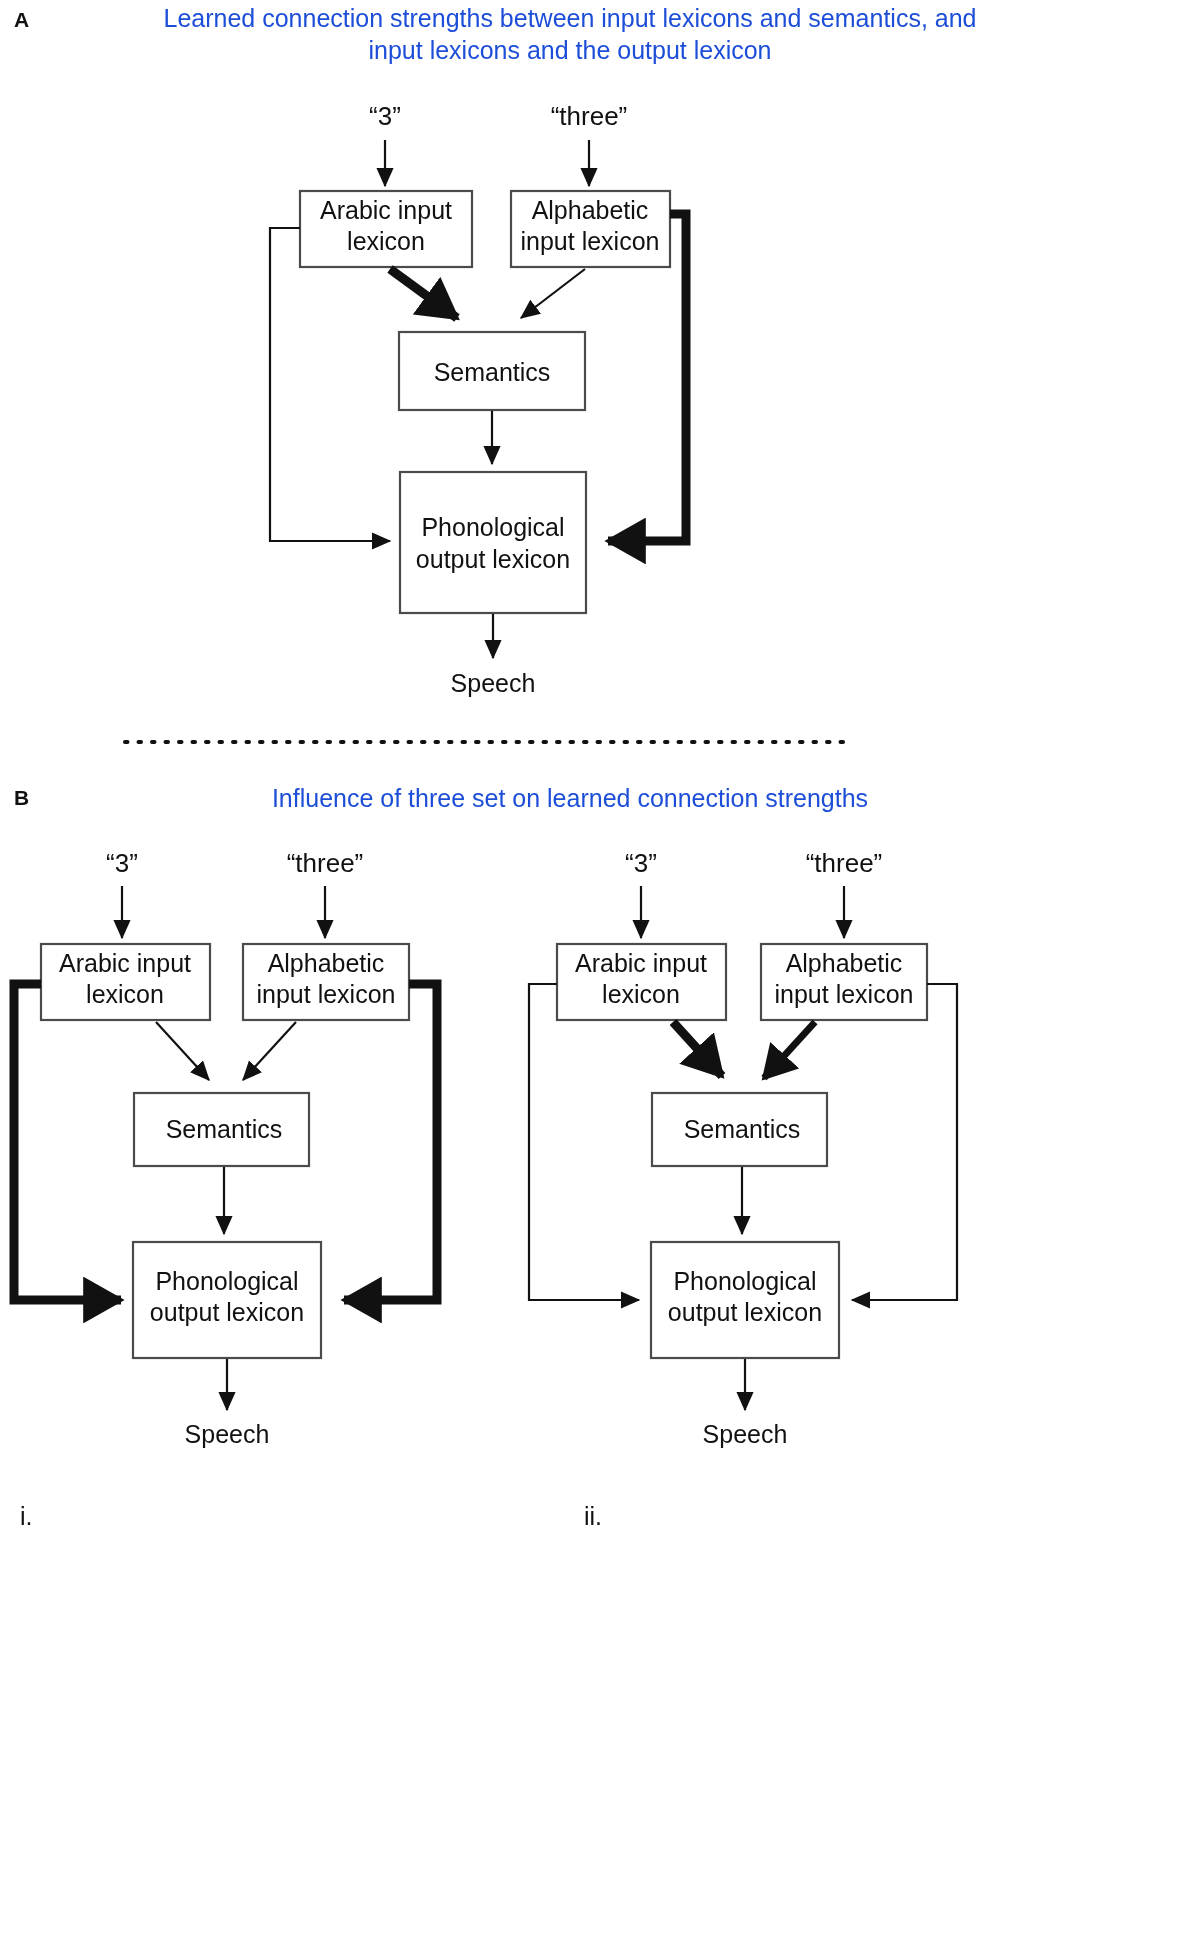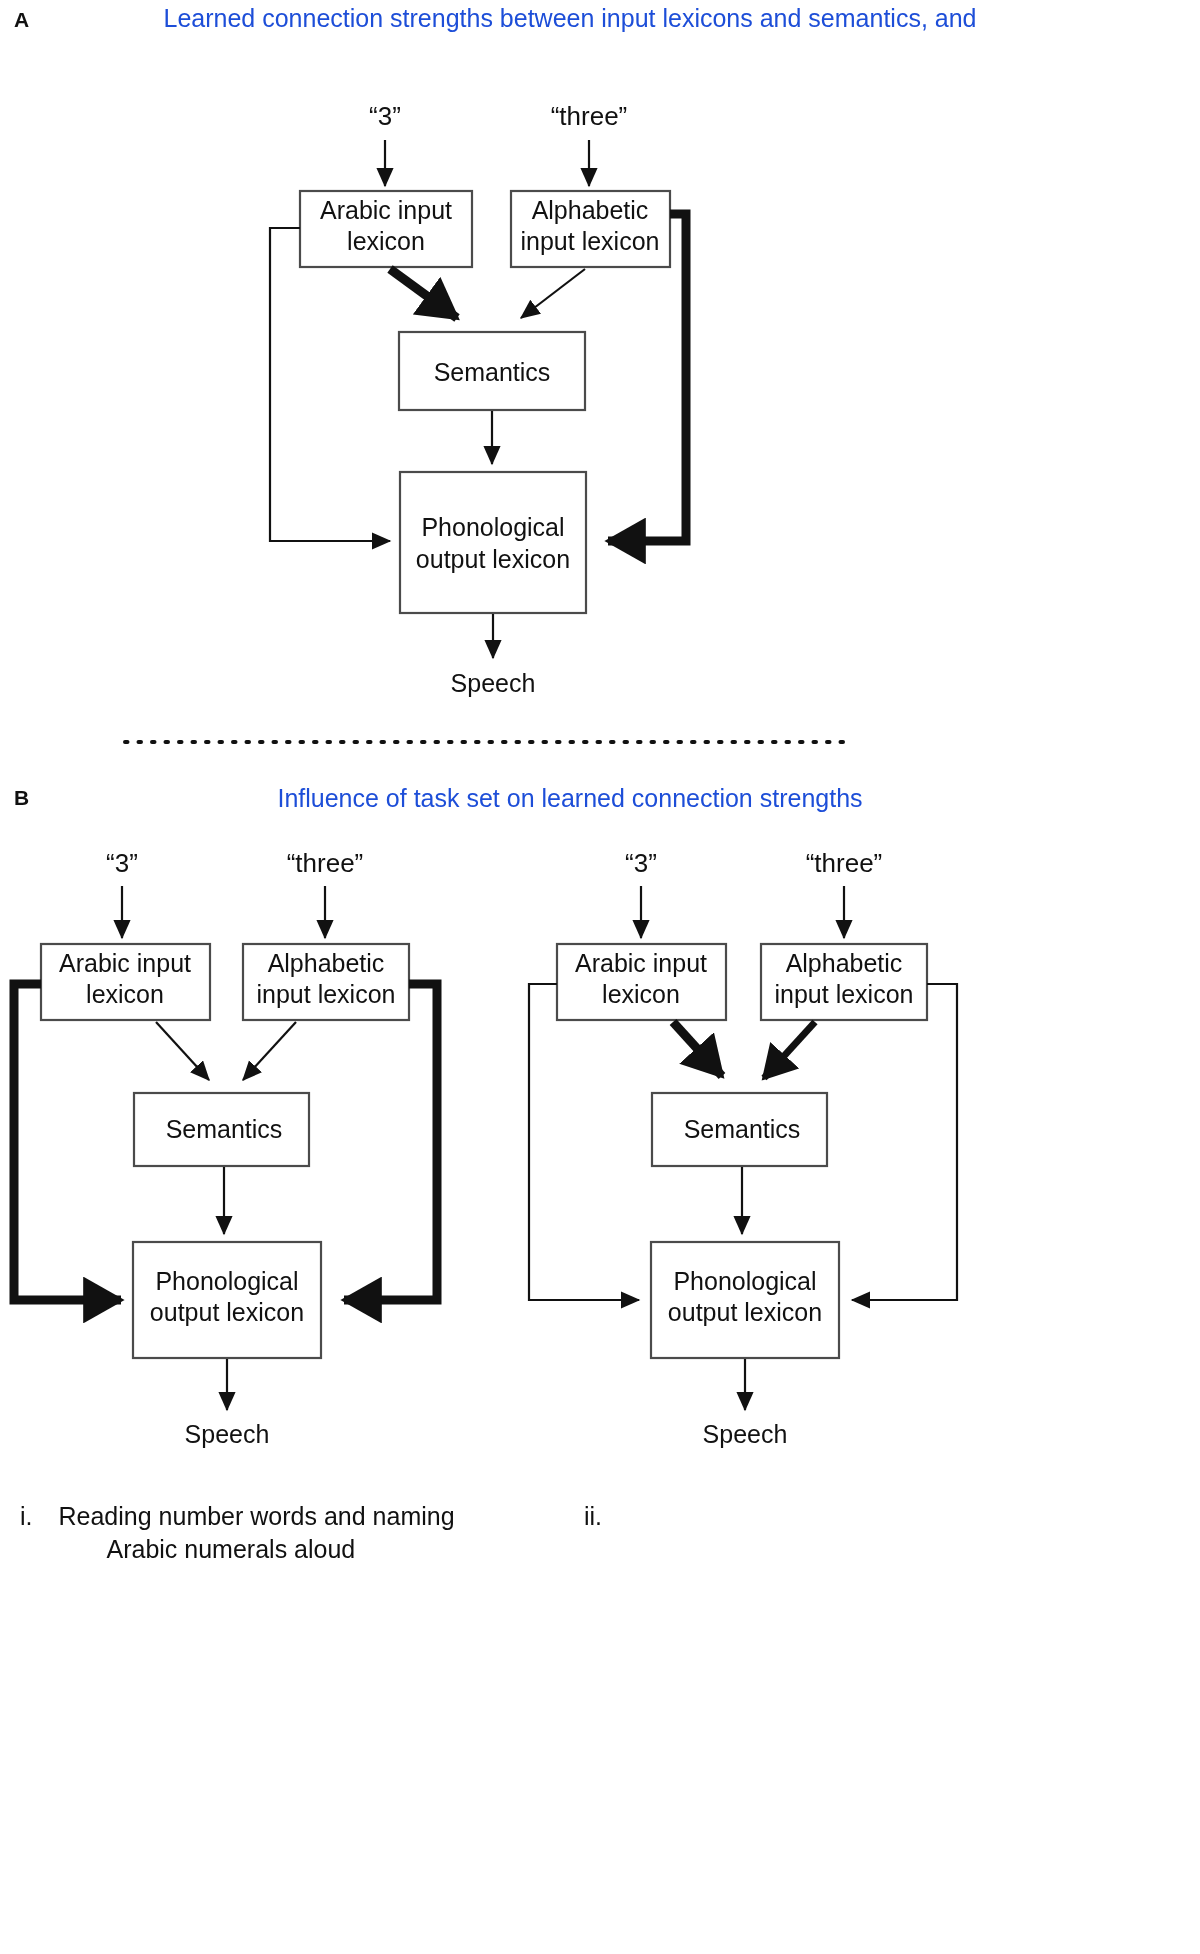--- a/index.html
+++ b/index.html
@@ -35,20 +35,21 @@
     position:absolute;font-size:25px;line-height:1.3;color:#111;
   }
 </style>
 </head>
 <body>
 
 <div class="panel-letter" style="left:14px;top:8px;">A</div>
 
 <div class="panel-title" style="left:60px;top:2px;width:1020px;">
   <div>Learned connection strengths between input lexicons and semantics, and</div>
+  <div>input lexicons and the output lexicon</div>
 </div>
 
 <svg class="svg-layer" viewBox="0 0 1200 1954">
   <defs>
     <marker id="ah-thin" markerWidth="10" markerHeight="10" refX="8.4" refY="4" orient="auto" markerUnits="strokeWidth">
       <path d="M0,0 L9,4 L0,8 z" fill="#111"></path>
     </marker>
     <marker id="ah-thick" markerWidth="5.2" markerHeight="5.2" refX="4.2" refY="2.6" orient="auto" markerUnits="strokeWidth">
       <path d="M0,0 L4.6,2.6 L0,5.2 z" fill="#111"></path>
     </marker>
@@ -157,29 +158,25 @@
     <path class="thin" d="M927,984 L957,984 L957,1300 L852,1300" marker-end="url(#ah-thin)"></path>
 
     <line class="thin" x1="745" y1="1359" x2="745" y2="1410" marker-end="url(#ah-thin)"></line>
     <text class="speech-label" x="745" y="1443">Speech</text>
   </g>
 
   <line x1="125" y1="742" x2="852" y2="742" stroke="#111" stroke-width="4" stroke-dasharray="2.5 11" stroke-linecap="round"></line>
 </svg>
 
 <div class="panel-letter" style="left:14px;top:786px;">B</div>
-<div class="panel-title" style="left:60px;top:782px;width:1020px;">Influence of task set on learned connection strengths</div>
+<div class="panel-title" style="left:60px;top:782px;width:1020px;">Influence of three set on learned connection strengths</div>
 
 <div class="caption" style="left:20px;top:1500px;width:520px;">
   <div style="display:flex;gap:26px;">
     <span>i.</span>
-    <span style="display:block;">
-      <span style="display:block;">Reading number words and naming</span>
-      <span style="display:block;padding-left:48px;">Arabic numerals aloud</span>
-    </span>
   </div>
 </div>
 
 <div class="caption" style="left:584px;top:1500px;width:560px;">
   <div style="display:flex;gap:10px;">
     <span>ii.</span>
   </div>
 </div>
 
 </body></html>

